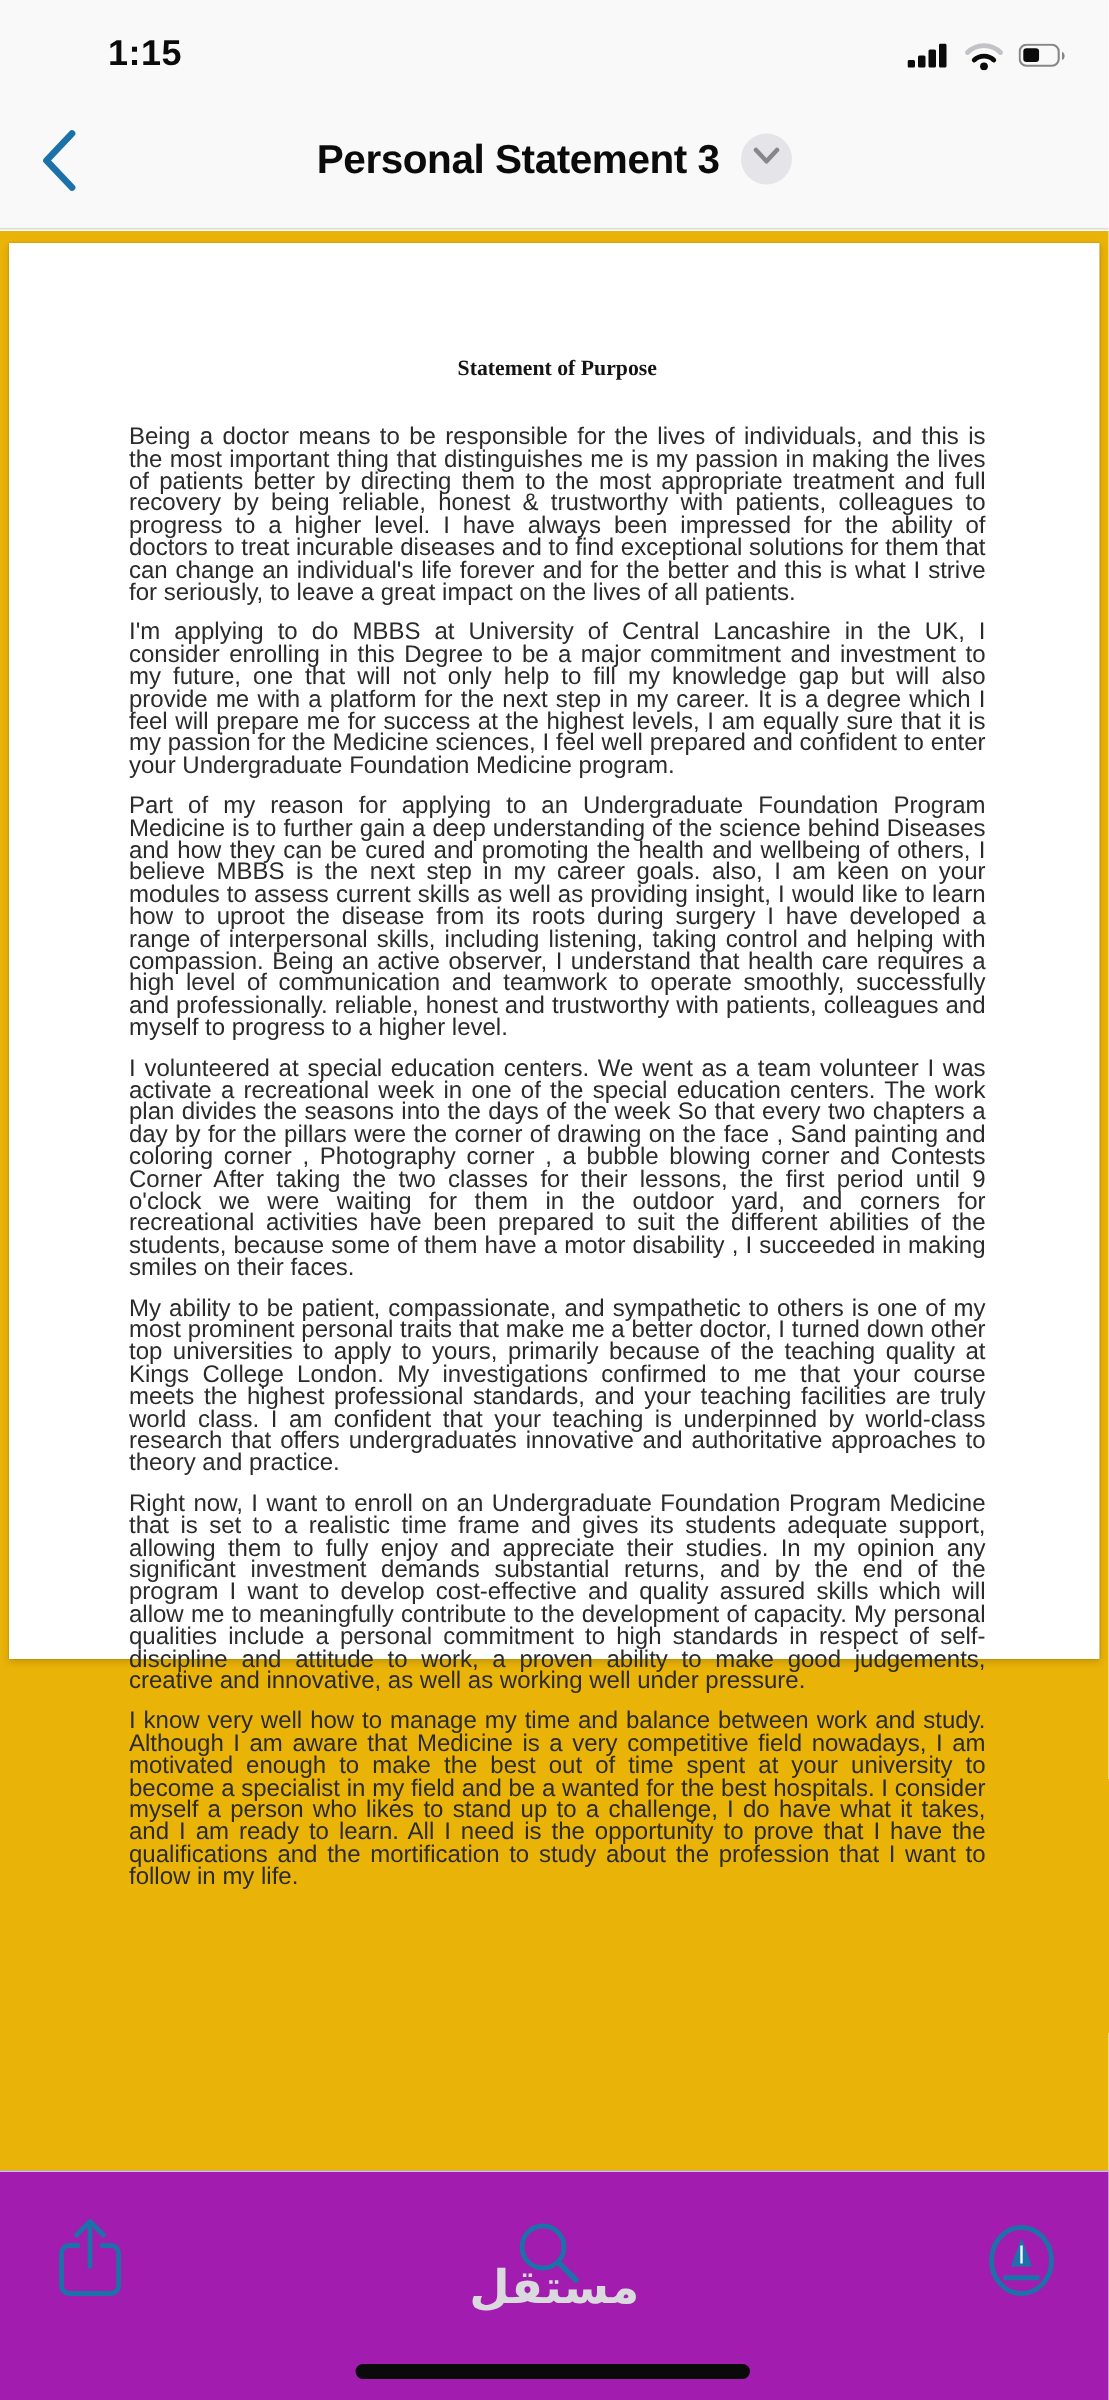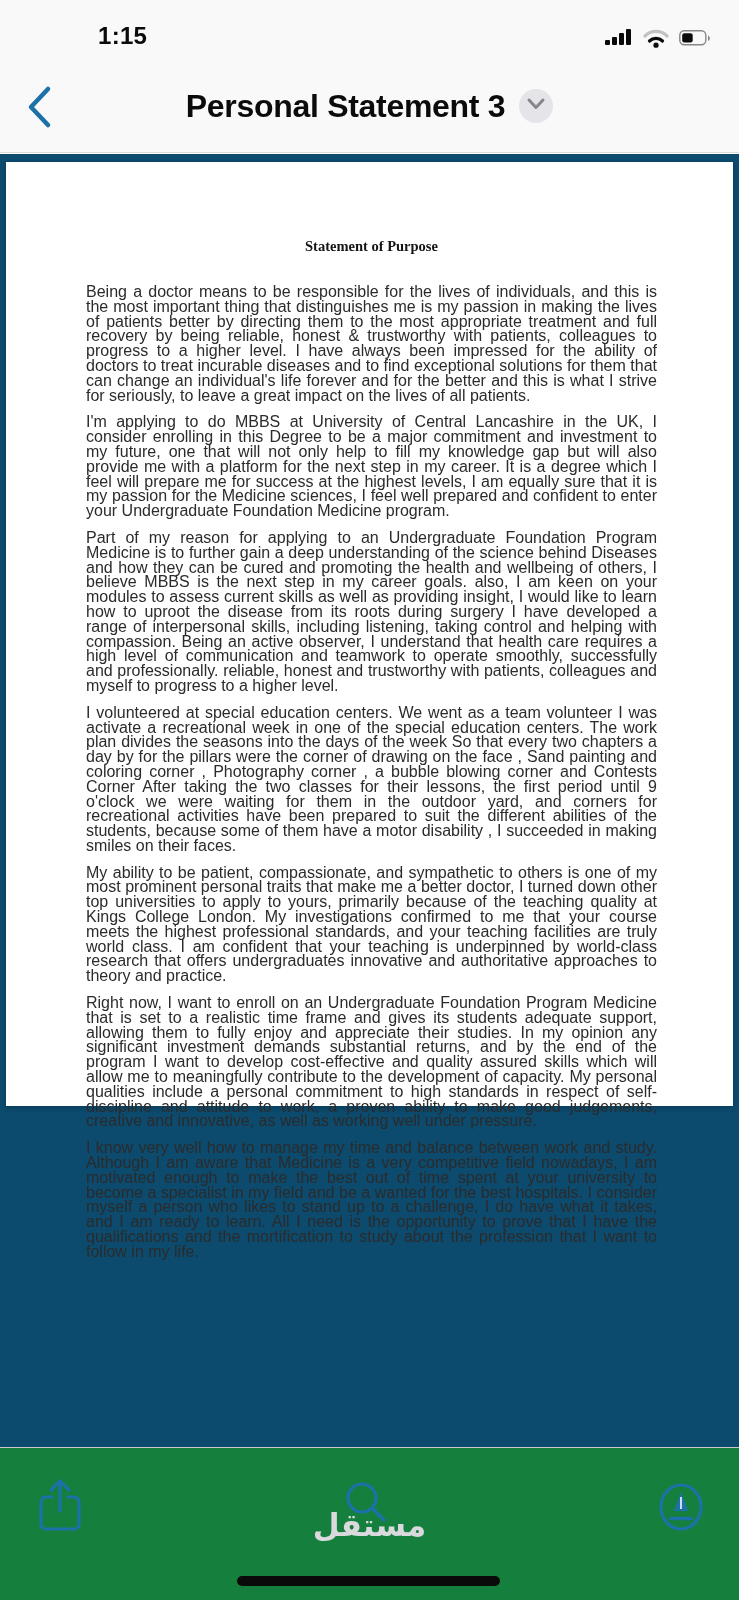--- a/index.html
+++ b/index.html
@@ -15,73 +15,73 @@
   .top-chrome {
     position: absolute; left: 0; top: 0; width: 739px; height: 153px;
     background: #f9f9f9;
     border-bottom: 1px solid #d9d9de;
   }
   .status-bar {
     position: absolute; left: 0; top: 0; width: 739px; height: 60px;
   }
   .status-time {
     position: absolute; left: 72px; top: 22px;
-    font-size: 24px; font-weight: 700; color: #0b0b0b; letter-spacing: 0.3px; margin-left: 26px;
+    font-size: 24px; font-weight: 700; color: #0b0b0b; letter-spacing: 0.3px;
   }
   .status-icons {
     position: absolute; right: 28px; top: 26px; height: 28px;
     display: flex; align-items: center; gap: 10px;
   }
 
   
   .nav-bar {
     position: absolute; left: 0; top: 60px; width: 739px; height: 92px;
   }
   .back-btn {
     position: absolute; left: 22px; top: 26px; width: 34px; height: 46px;
     cursor: pointer; display: flex; align-items: center; justify-content: center;
   }
   .nav-title-group {
     position: absolute; left: 0; top: 0; width: 739px; height: 92px;
     display: flex; align-items: center; justify-content: center; gap: 14px;
   }
   .nav-title {
-    font-size: 32px; font-weight: 700; color: #0b0b0b; letter-spacing: -0.3px;
+    font-size: 27px; font-weight: 700; color: #0b0b0b; letter-spacing: -0.3px;
   }
   .title-disclosure {
     width: 34px; height: 34px; border-radius: 50%;
     background: #e4e4e9; display: flex; align-items: center; justify-content: center;
     cursor: pointer;
   }
 
   
   .content-area {
     position: absolute; left: 0; top: 154px; width: 739px; height: 1293px;
-    background: #0c4a6e;
+    background: #eab308;
   }
   .doc-page {
     position: absolute; left: 6px; top: 8px; width: 727px; height: 944px;
     background: #ffffff;
     box-shadow: 0 2px 5px rgba(0,0,0,0.16), 0 0 1px rgba(0,0,0,0.2);
     padding: 76px 76px 0 80px;
   }
   .doc-title {
     font-family: "Liberation Serif", serif;
     font-size: 14.5px; font-weight: 700; color: #141414;
     text-align: center; margin-bottom: 30px;
   }
   .doc-page p {
     font-size: 16px; line-height: 14.8px; color: #2b2b2b;
     text-align: justify; margin-bottom: 12px;
   }
 
   
   .bottom-toolbar {
     position: absolute; left: 0; top: 1447px; width: 739px; height: 153px;
-    background: #15803d;
+    background: #a21caf;
     border-top: 1px solid #c9c9cd;
   }
   .tool-btn { position: absolute; cursor: pointer; }
   .tool-share  { left: 38px;  top: 29px; }
   .tool-search { left: 342px; top: 30px; }
   .tool-markup { left: 657px; top: 33px; }
 
   .watermark {
     position: absolute; left: 0; top: 60px; width: 739px;
     text-align: center; pointer-events: none;

